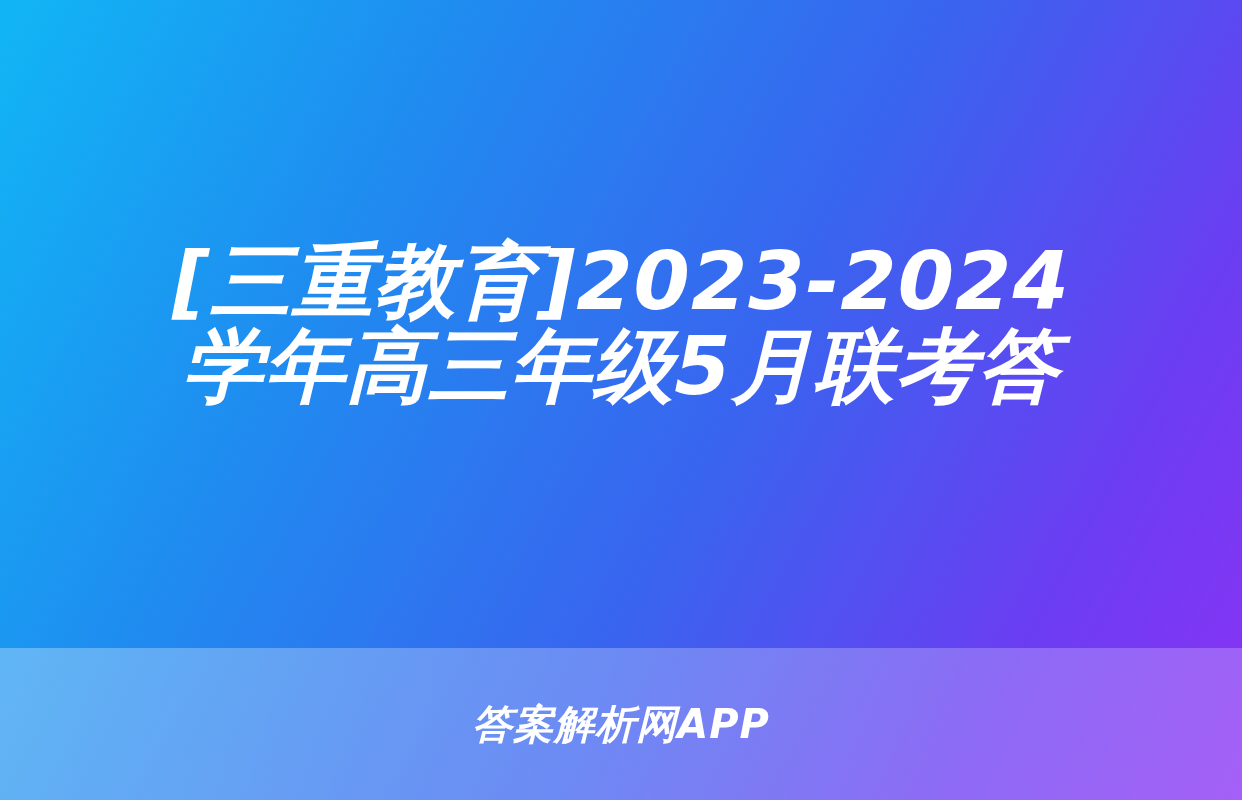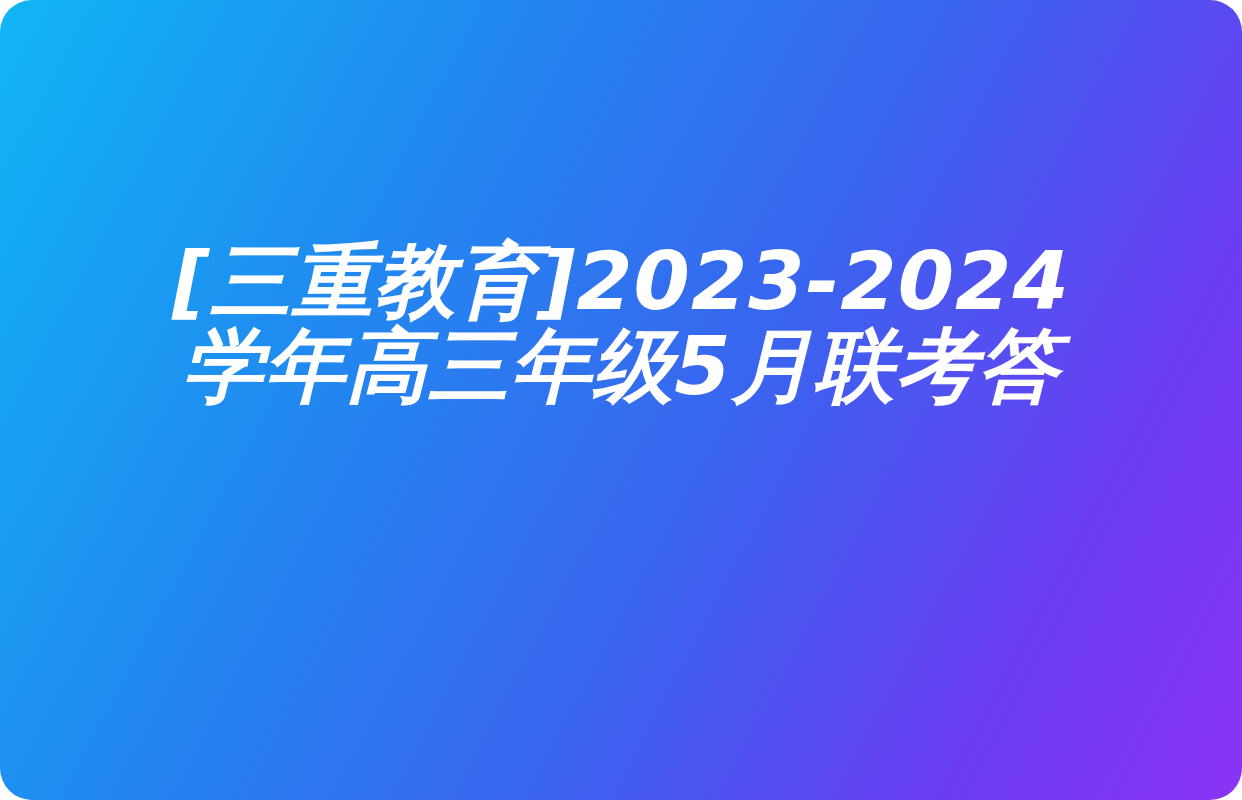--- a/index.html
+++ b/index.html
@@ -11,21 +11,20 @@
     height: 800px;
     overflow: hidden;
     font-family: "DejaVu Sans", sans-serif;
   }
   .poster {
     position: relative;
     width: 1242px;
     height: 800px;
     background: linear-gradient(118deg, #11b6f5 0%, #1f8cf0 28%, #3a63ef 58%, #6b3df2 82%, #8b33f5 100%);
     overflow: hidden;
-    border-radius: 32px;
   }
   .title-area {
     position: absolute;
     left: 0;
     top: 0;
     width: 1242px;
     height: 648px;
     display: flex;
     flex-direction: column;
     align-items: center;
@@ -68,14 +67,17 @@
 </head>
 <body>
 
 <div class="poster">
 
   <div class="title-area">
     <div class="title-line">[三重教育]2023-2024</div>
     <div class="title-line">学年高三年级5月联考答</div>
   </div>
 
+  <div class="footer-band">
+    <div class="footer-text">答案解析网APP</div>
+  </div>
 
 </div>
 
 </body></html>

